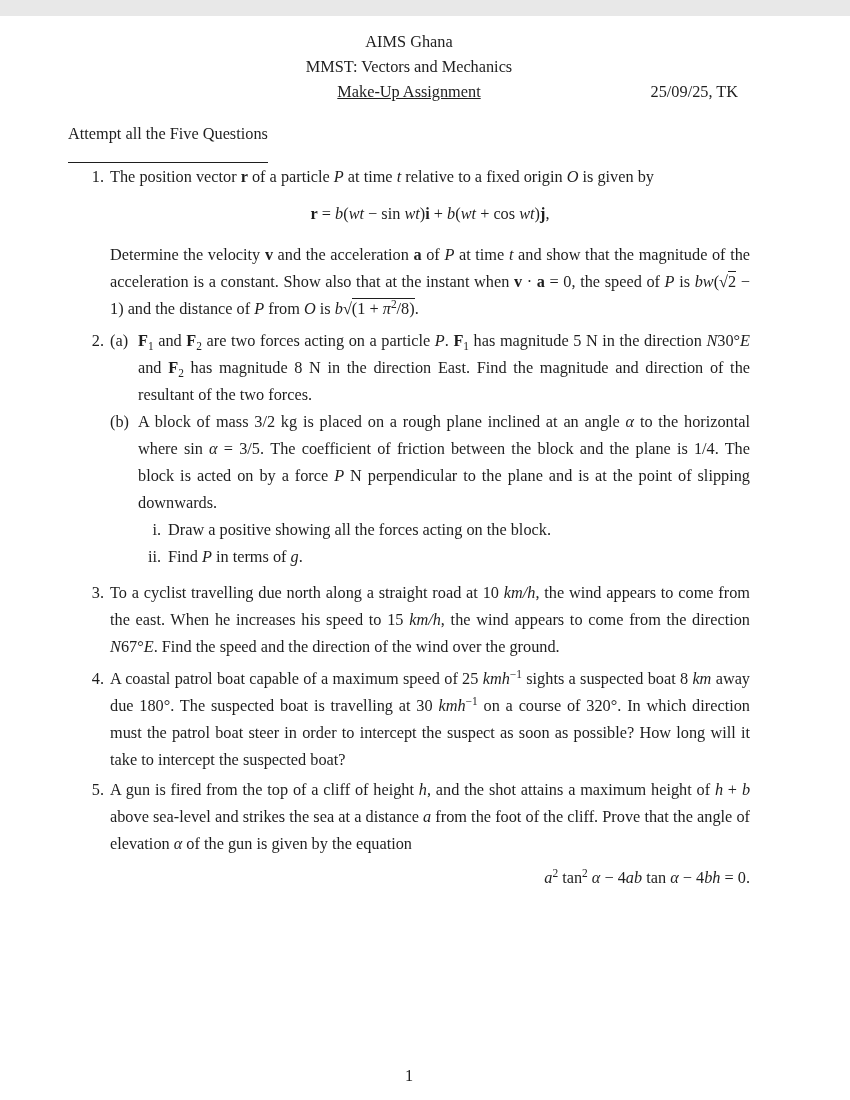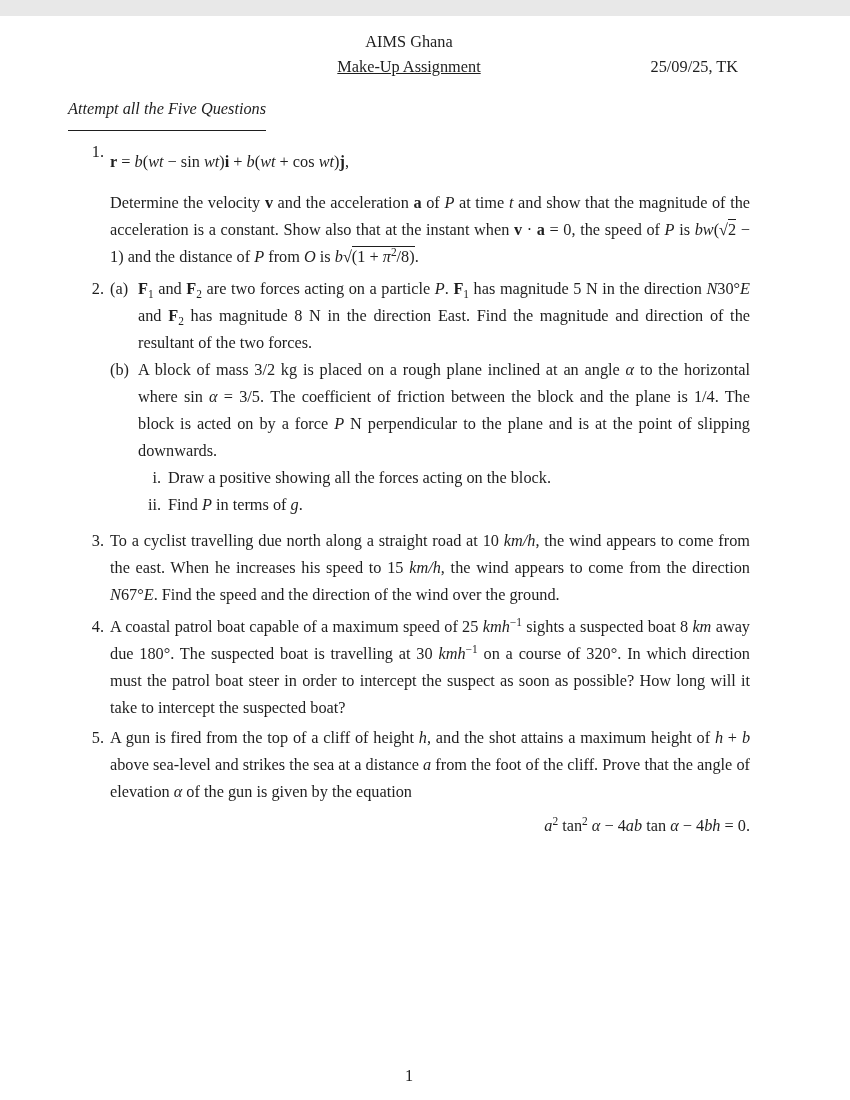--- a/index.html
+++ b/index.html
@@ -14,34 +14,34 @@
     line-height:27px;
     overflow:hidden;
   }
   .content { padding:13px 100px 0 68px; }
 
   .hdr { text-align:center; line-height:25px; }
   .hdr-row { position:relative;text-decoration:underline; }
   .hdr-date { position:absolute; right:12px; top:0; }
 
   .attempt { margin-top:16px; text-align:left; }
-  .attempt .ul { border-bottom:1.2px solid currentColor; padding-bottom:12px;font-style:italic; }
+  .attempt .ul { border-bottom:1.2px solid currentColor; padding-bottom:19px; }
 
   .q { display:flex; margin-top:16px; }
   .q--2 { margin-top:5px; }
   .q--3 { margin-top:9px; }
   .q--4 { margin-top:5px; }
   .q--5 { margin-top:3px; }
 
   .qnum { flex:0 0 42px; text-align:right; padding-right:6px; box-sizing:border-box; }
   .qbody { flex:1; text-align:justify; }
   .qbody p { margin:0; }
   .mt { margin-top:5px; }
 
-  .eq { text-align:left; margin:10px 0 14px; }
+  .eq { text-align:center; margin:10px 0 14px; }
   .eq5 { text-align:right; margin-top:7px;font-family:Liberation Serif, serif; }
 
   .part { display:flex; }
   .plabel { flex:0 0 28px; }
   .pbody { flex:1; text-align:justify; }
 
   .sub { display:flex; }
   .slabel { flex:0 0 30px; text-align:right; padding-right:7px; box-sizing:border-box; }
   .sbody { flex:1; }
 
@@ -53,33 +53,35 @@
   .pagenum { position:absolute; top:1046px; left:68px; width:682px; text-align:center; }
 </style>
 </head>
 <body>
 
 <div class="page">
   <div class="content">
 
     <div class="hdr">
       <div>AIMS Ghana</div>
+      <div>MMST: Vectors and Mechanics</div>
       <div class="hdr-row">
         <div>Make-Up Assignment</div>
         <div class="hdr-date">25/09/25, TK</div>
       </div>
     </div>
 
     <div class="attempt">
       <span class="ul">Attempt all the Five Questions</span>
     </div>
 
     <div class="q q--1">
       <div class="qnum">1.</div>
       <div class="qbody">
+        <p>The position vector <b>r</b> of a particle <i>P</i> at time <i>t</i> relative to a fixed origin <i>O</i> is given by</p>
         <div class="eq"><b>r</b> = <i>b</i>(<i>wt</i> − sin <i>wt</i>)<b>i</b> + <i>b</i>(<i>wt</i> + cos <i>wt</i>)<b>j</b>,</div>
         <p class="mt">Determine the velocity <b>v</b> and the acceleration <b>a</b> of <i>P</i> at time <i>t</i> and show that the magnitude of the acceleration is a constant. Show also that at the instant when <b>v</b> · <b>a</b> = 0, the speed of <i>P</i> is <i>bw</i>(<span class="sqrt">√<span class="rad">2</span></span> − 1) and the distance of <i>P</i> from <i>O</i> is <i>b</i><span class="sqrt">√<span class="rad">(1 + <i>π</i><sup>2</sup>/8)</span></span>.</p>
       </div>
     </div>
 
     <div class="q q--2">
       <div class="qnum">2.</div>
       <div class="qbody">
         <div class="part">
           <div class="plabel">(a)</div>

